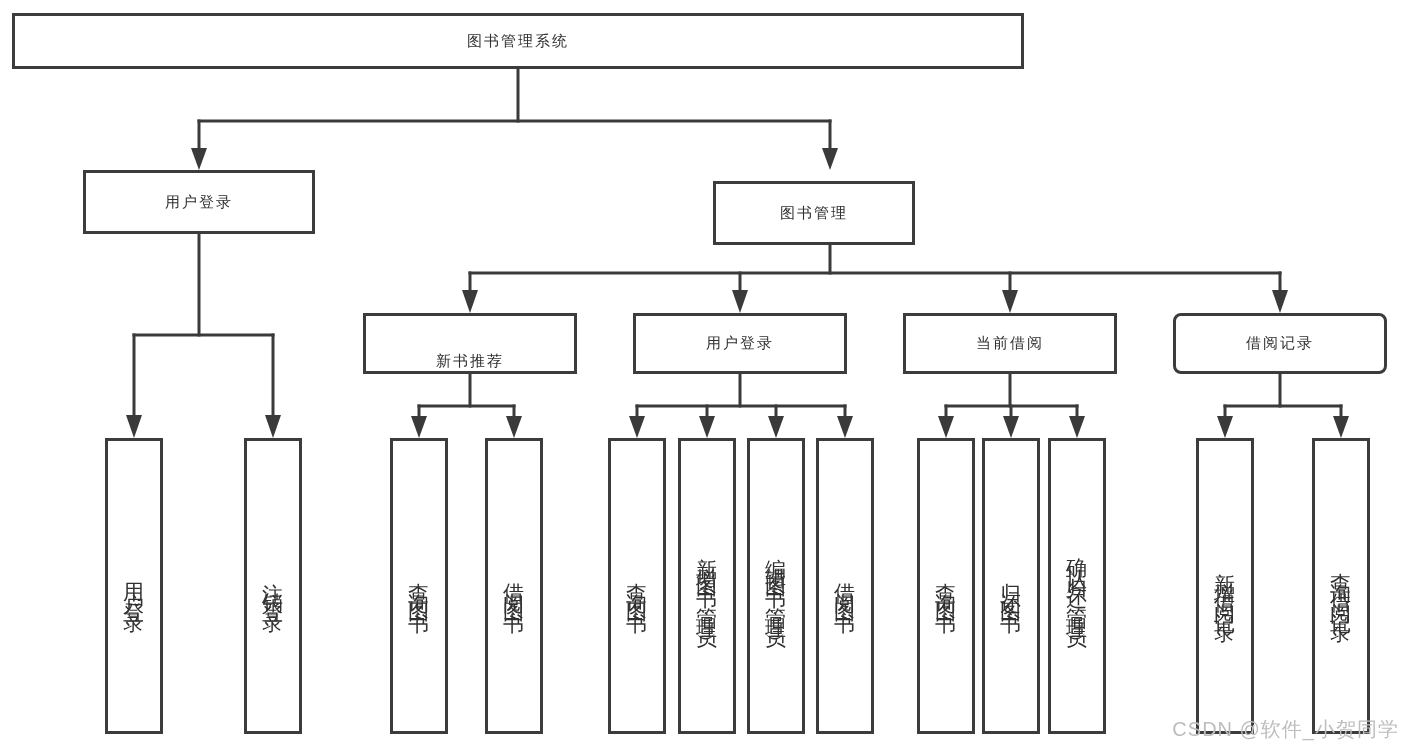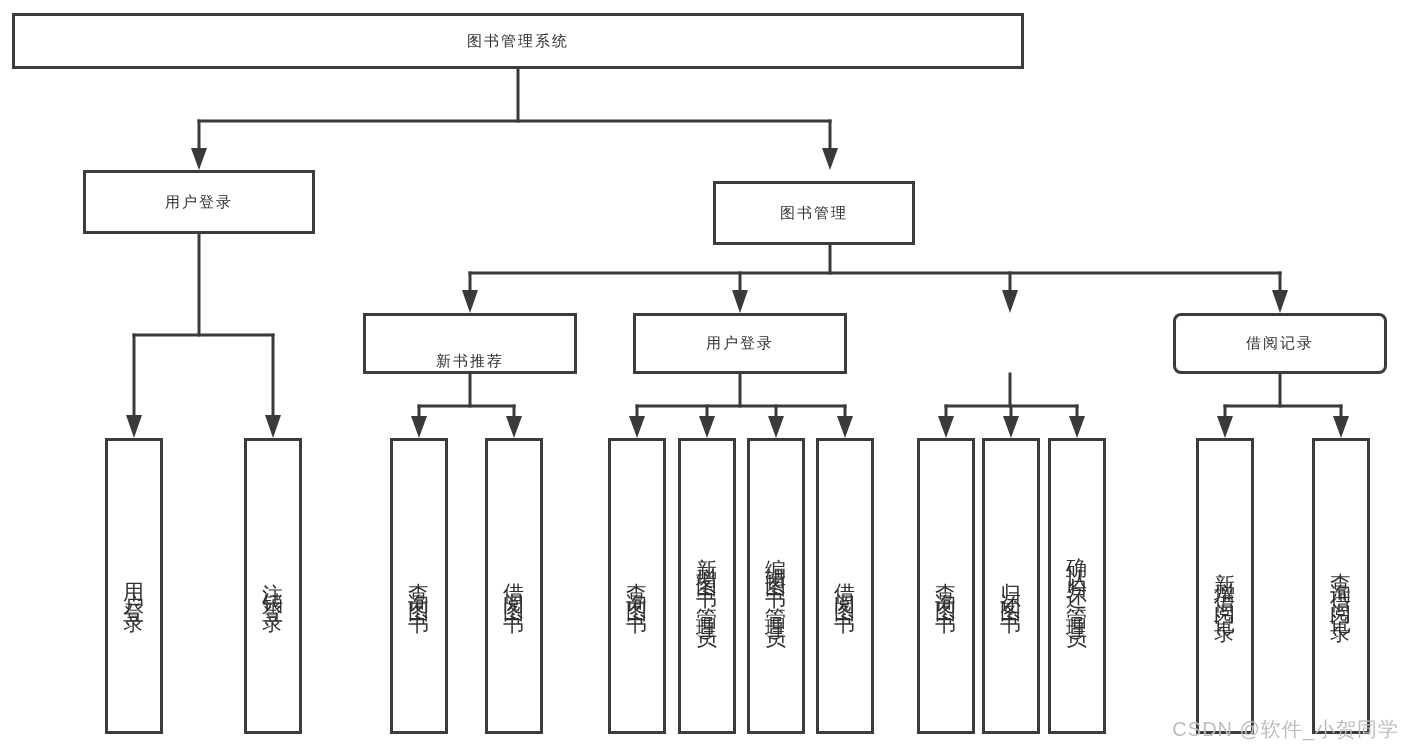--- a/index.html
+++ b/index.html
@@ -166,20 +166,23 @@
   <div class="box" id="l2-mgmt">
     <span class="hlabel">图书管理</span>
   </div>
 
   <div class="box" id="l3-recommend">
     <span class="hlabel">新书推荐</span>
   </div>
   <div class="box" id="l3-borrow">
     <span class="hlabel">用户登录</span>
   </div>
+  <div class="box" id="l3-current">
+    <span class="hlabel">当前借阅</span>
+  </div>
   <div class="box" id="l3-records">
     <span class="hlabel">借阅记录</span>
   </div>
 
   <div class="box leaf" id="leaf-g1-a">
     <span class="vlabel">用户登录</span>
   </div>
   <div class="box leaf" id="leaf-g1-b">
     <span class="vlabel">注销登录</span>
   </div>

